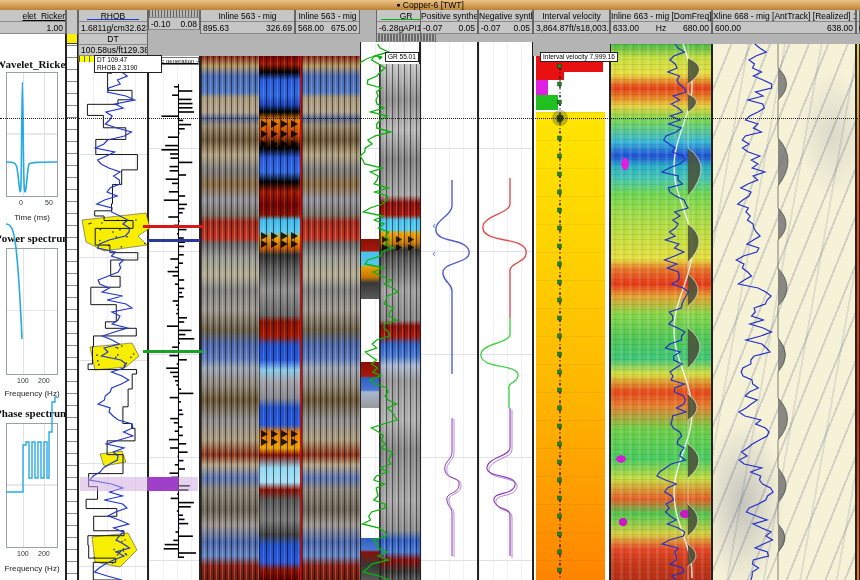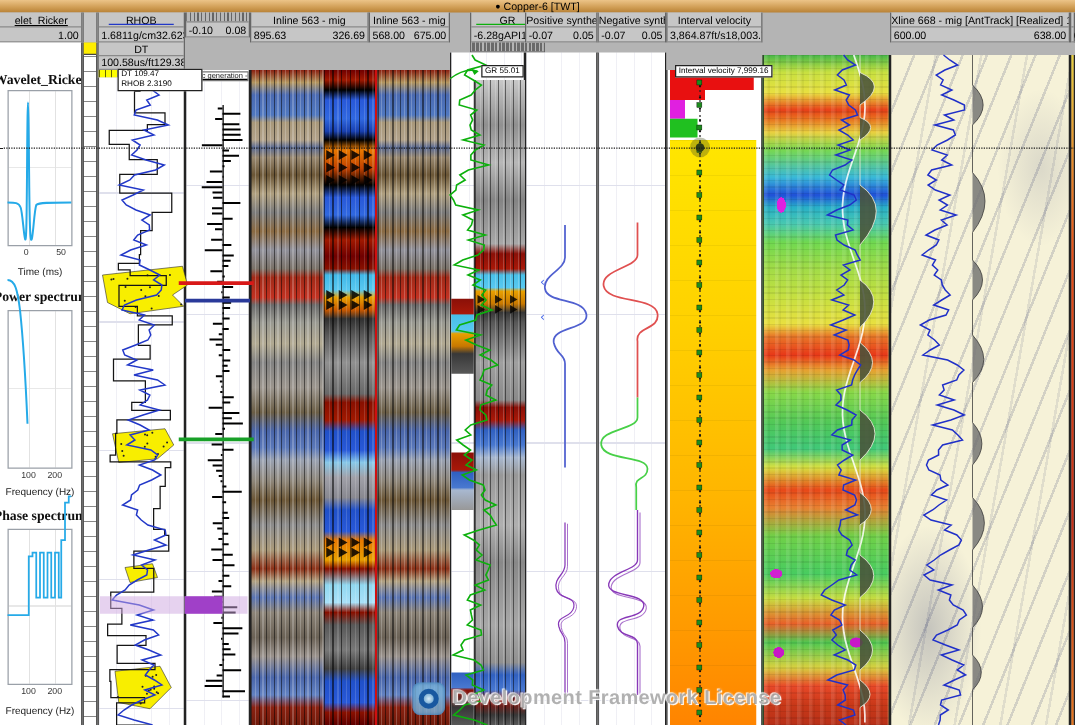--- a/index.html
+++ b/index.html
@@ -115,21 +115,21 @@
 <body>
 
 <div id="app">
 
   <div id="titlebar">
     <span class="b">●</span>
     <span>Copper-6 [TWT]</span>
   </div>
 
   <div class="hcell" style="left:0;width:66px;border-left:none;">
-    <div class="hname" style="text-align:center;padding-left:1px;text-decoration:underline;">elet_Ricker</div>
+    <div class="hname" style="text-align:right;padding-left:1px;text-decoration:underline;">elet_Ricker</div>
     <div class="hvals">
         <span></span>
         <span>1.00</span>
       </div>
   </div>
   <div class="hcell" style="left:66px;width:12px;height:24px;"></div>
   <div class="hcell" style="left:78px;width:70px;">
     <div class="hname u-blue">RHOB</div>
     <div class="hvals">
       <span>1.6811</span>
@@ -187,20 +187,28 @@
       <span>-0.07</span>
       <span>0.05</span>
     </div>
   </div>
   <div class="hcell" style="left:533px;width:77px;">
     <div class="hname">Interval velocity</div>
     <div class="hvals">
       <span>3,864.87</span>
       <span>ft/s</span>
       <span>18,003.71</span>
+    </div>
+  </div>
+  <div class="hcell" style="left:610px;width:102px;">
+    <div class="hname">Inline 663 - mig [DomFreq]</div>
+    <div class="hvals">
+      <span>633.00</span>
+      <span>Hz</span>
+      <span>680.00</span>
     </div>
   </div>
   <div class="hcell" style="left:712px;width:144px;">
     <div class="hname">Xline 668 - mig [AntTrack] [Realized] 1</div>
     <div class="hvals">
       <span>600.00</span>
       <span>638.00</span>
     </div>
   </div>
   <div class="hcell" style="left:856px;width:4px;">
@@ -610,19 +618,13 @@
 
   <div id="crosshair"></div>
 
   <div class="callout" style="left:94px;top:55px;width:62px;">
     <div>DT 109.47</div>
     <div>RHOB 2.3190</div>
   </div>
   <div class="callout" style="left:385px;top:52px;">GR 55.01</div>
   <div class="callout" style="left:540px;top:52px;">Interval velocity 7,999.16</div>
 
-  <div id="watermark">
-    <div id="wm-icon">
-        <div id="wm-ring"></div>
-      </div>
-    <div id="wm-text">Development Framework License</div>
-  </div>
 </div>
 
 </body></html>

